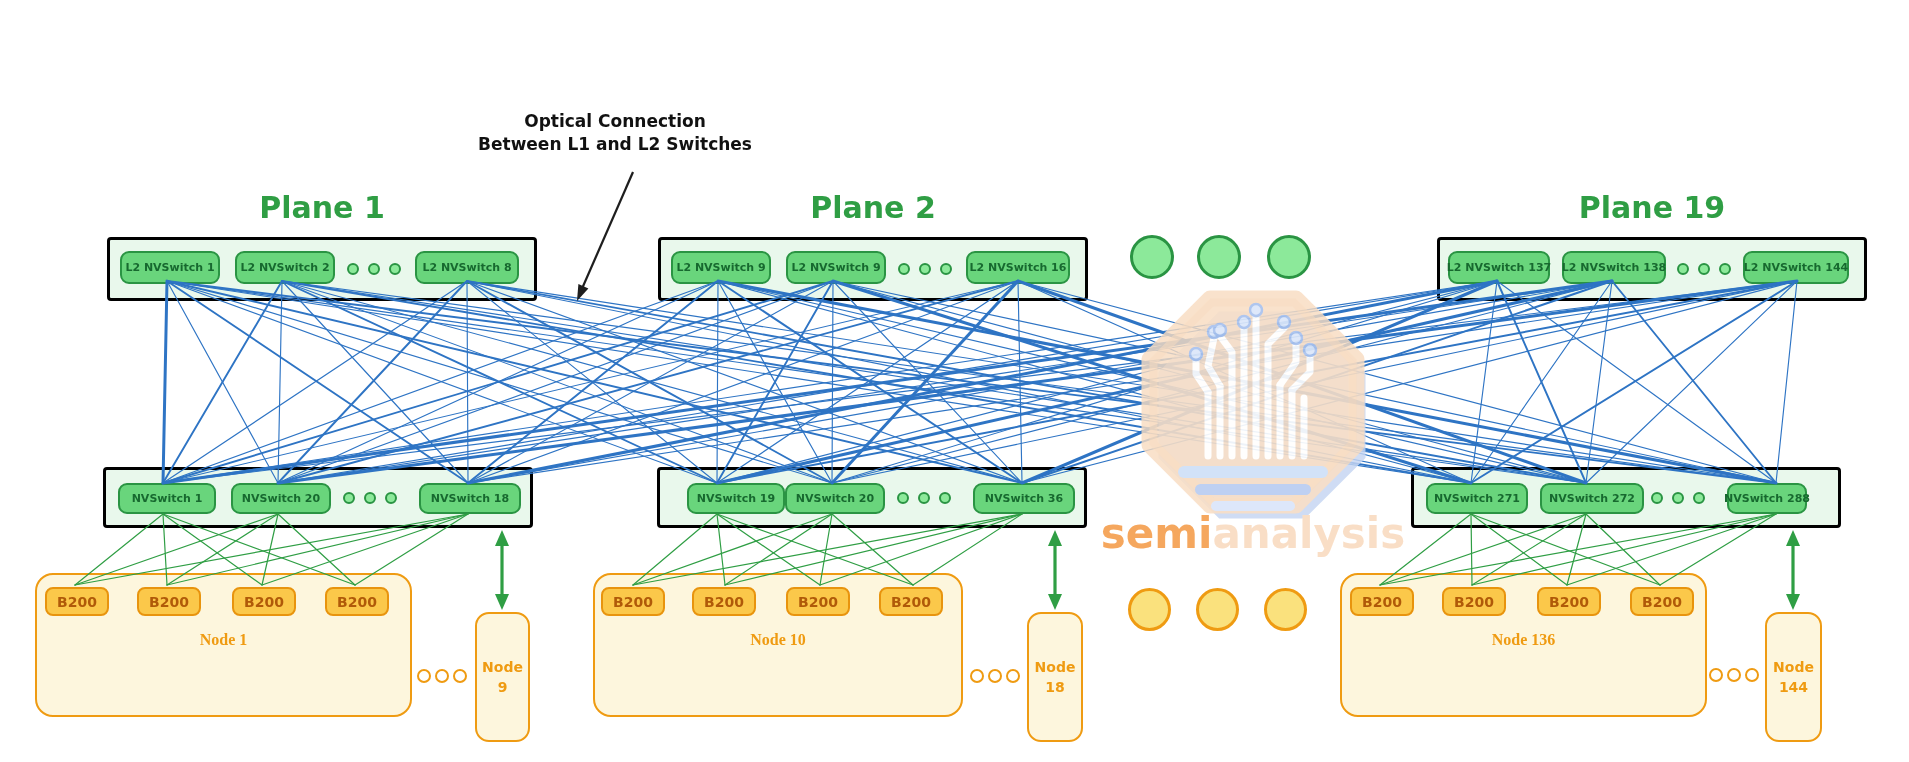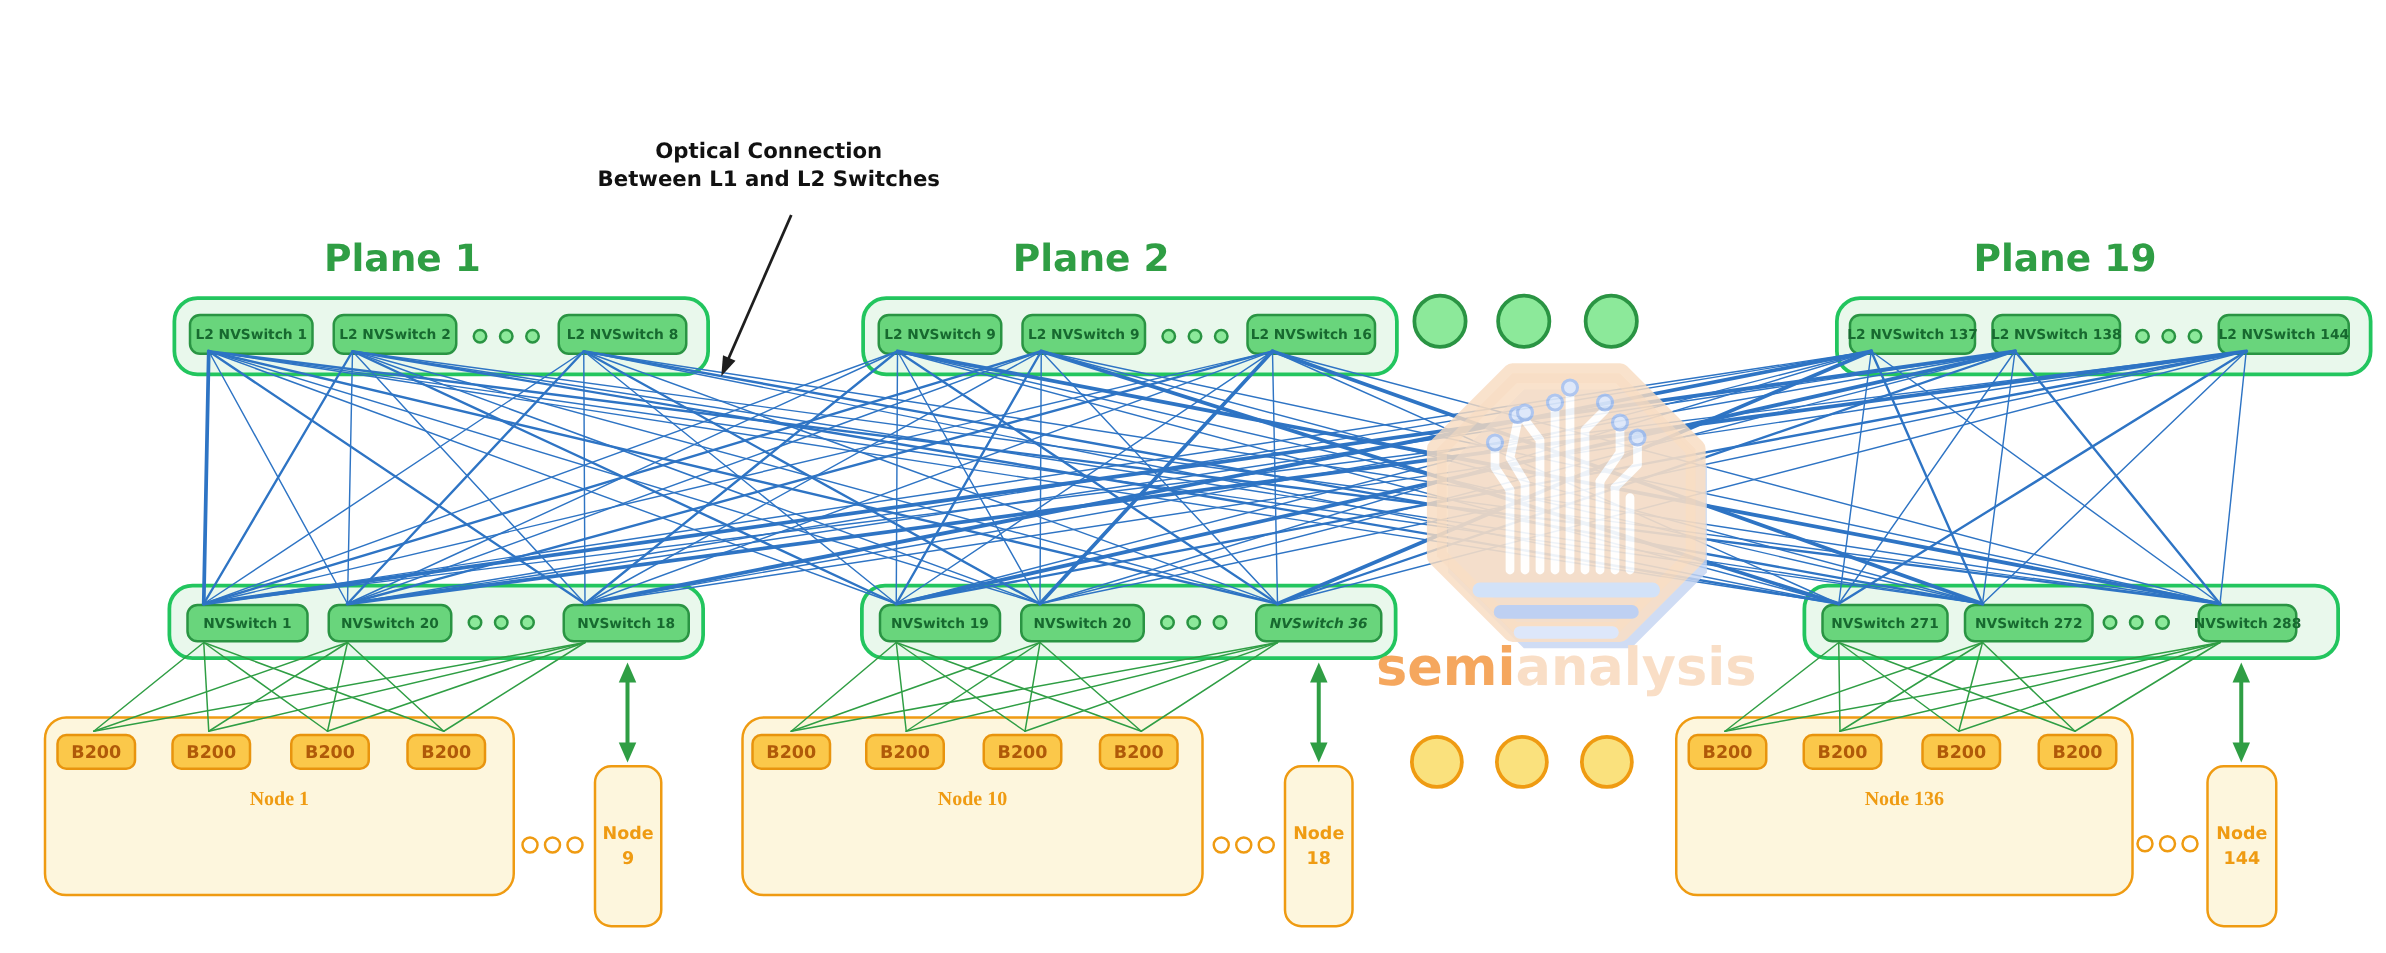--- a/index.html
+++ b/index.html
@@ -4,22 +4,22 @@
 <style>
   html,body{margin:0;padding:0;background:#ffffff;}
   .canvas{position:relative;width:1909px;height:762px;background:#ffffff;
           font-family:"DejaVu Sans",sans-serif;overflow:hidden;}
   .title{position:absolute;left:646px;top:14px;width:700px;text-align:center;
          font-size:50px;font-weight:bold;color:#1e1e1e;letter-spacing:1px;}
   .annotation{position:absolute;left:450px;top:110px;width:330px;text-align:center;
               font-size:17px;font-weight:bold;color:#111;line-height:23px;}
   .plane-label{position:absolute;top:190px;width:430px;text-align:center;
                font-size:30px;font-weight:bold;color:#2f9e44;}
-  .gbox{position:absolute;background:#e9f8ec;border:3px solid #22c55e;
-        border-radius:20px;box-sizing:border-box;margin-left:31px;}
+  .gbox{position:absolute;background:#e9f8ec;border:3px solid #000000;
+        border-radius:4px;box-sizing:border-box;}
   .gswitch{position:absolute;top:11px;height:33px;background:#69d57c;
            border:2.5px solid #2a9443;border-radius:9px;color:#17692f;
            font-size:11px;font-weight:bold;display:flex;align-items:center;
            justify-content:center;box-sizing:border-box;white-space:nowrap;}
   .l1 .gswitch{top:13px;height:31px;}
   .gdots{position:absolute;left:237px;top:50%;transform:translateY(-50%);
          display:flex;gap:9px;}
   .gdots i{width:12px;height:12px;border-radius:50%;background:#8ce99a;
            border:2px solid #2a9443;box-sizing:border-box;}
   .bigdot{position:absolute;border-radius:50%;box-sizing:border-box;}
@@ -95,28 +95,28 @@
     <div class="gswitch" style="left:12px;width:98px;">NVSwitch 1</div>
     <div class="gswitch" style="left:125px;width:100px;">NVSwitch 20</div>
     <div class="gdots">
         <i></i>
         <i></i>
         <i></i>
       </div>
     <div class="gswitch" style="left:313px;width:102px;">NVSwitch 18</div>
   </div>
   <div class="gbox l1" style="left:657px;top:467px;width:430px;height:61px;">
-    <div class="gswitch" style="left:12px;width:98px;">NVSwitch 19</div>
+    <div class="gswitch" style="left:27px;width:98px;">NVSwitch 19</div>
     <div class="gswitch" style="left:125px;width:100px;">NVSwitch 20</div>
     <div class="gdots">
         <i></i>
         <i></i>
         <i></i>
       </div>
-    <div class="gswitch" style="left:313px;width:102px;font-style:italic;">NVSwitch 36</div>
+    <div class="gswitch" style="left:313px;width:102px;">NVSwitch 36</div>
   </div>
   <div class="gbox l1" style="left:1411px;top:467px;width:430px;height:61px;">
     <div class="gswitch" style="left:12px;width:102px;">NVSwitch 271</div>
     <div class="gswitch" style="left:126px;width:104px;">NVSwitch 272</div>
     <div class="gdots">
         <i></i>
         <i></i>
         <i></i>
       </div>
     <div class="gswitch" style="left:313px;width:80px;">NVSwitch 288</div>

